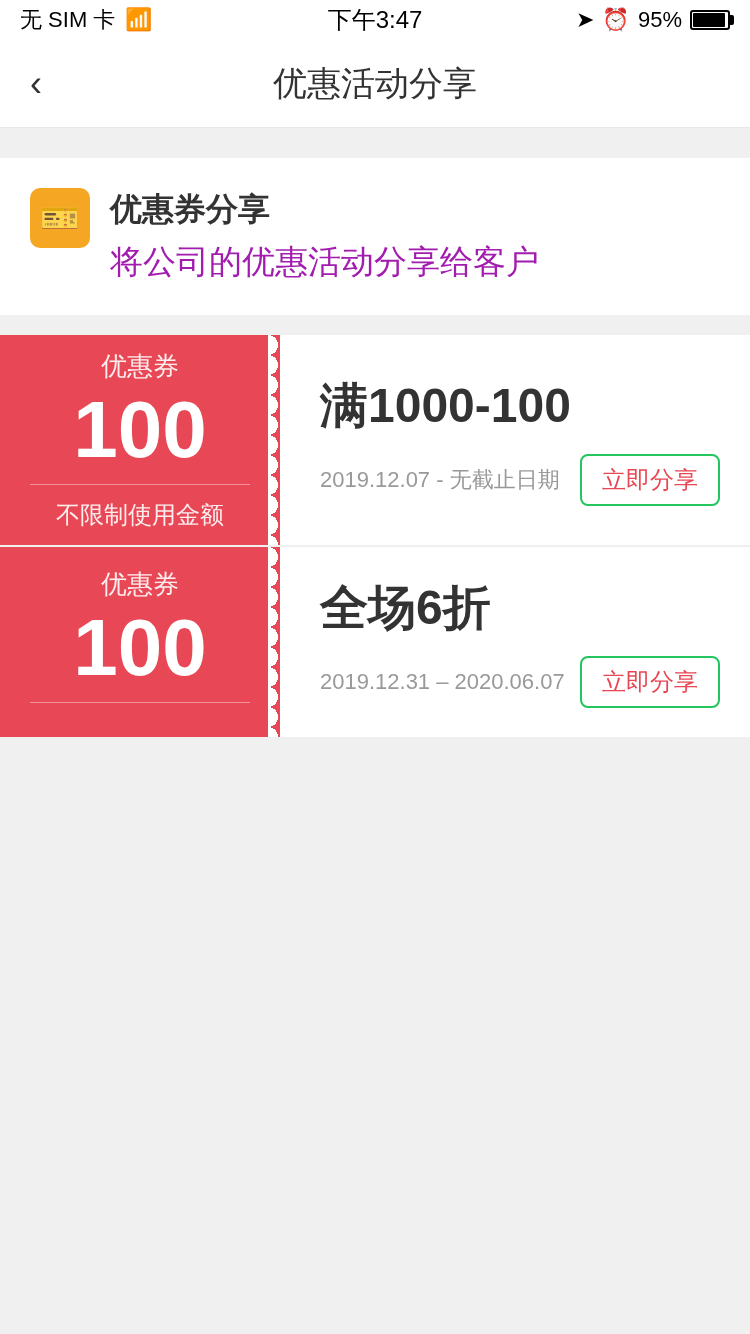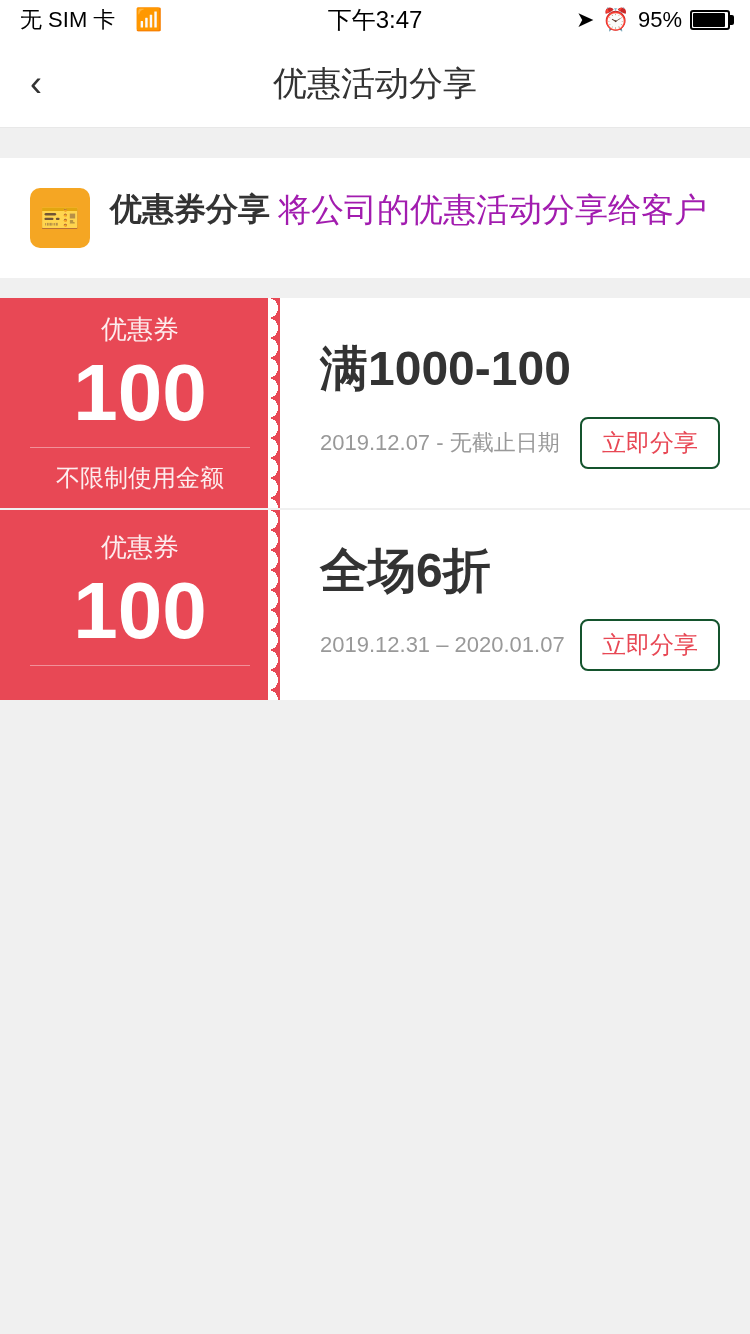--- a/index.html
+++ b/index.html
@@ -19,21 +19,21 @@
       background: #fff;
       display: flex;
       align-items: center;
       justify-content: space-between;
       padding: 0 20px;
       font-size: 24px;
     }
     .status-left {
       display: flex;
       align-items: center;
-      gap: 20px;
+      gap: 10px;
       font-size: 22px;
     }
     .status-center {
       font-size: 24px;
       font-weight: 500;
       position: absolute;
       left: 50%;
       transform: translateX(-50%);
     }
     .status-right {
@@ -116,20 +116,21 @@
       background: #f5a623;
       border-radius: 10px;
       display: flex;
       align-items: center;
       justify-content: center;
       font-size: 32px;
       flex-shrink: 0;
     }
     .section-text {
       display: flex;
+      flex-direction: column;
       gap: 8px;
     }
     .section-title {
       font-size: 32px;
       font-weight: 600;
       color: #333;
     }
     .section-desc {
       font-size: 33px;
       color: #a21caf;
@@ -220,21 +221,21 @@
       align-items: center;
       justify-content: space-between;
       gap: 10px;
     }
     .coupon-date {
       font-size: 22px;
       color: #999;
       flex-shrink: 0;
     }
     .share-btn {
-      border: 2px solid #14532d;
+      border: 2px solid #22c55e;
       border-radius: 8px;
       padding: 8px 20px;
       font-size: 24px;
       color: #e84855;
       background: transparent;
       cursor: pointer;
       white-space: nowrap;
       flex-shrink: 0;
     }
 
@@ -298,21 +299,21 @@
     </div>
       <div class="coupon-card">
       <div class="coupon-left">
         <span class="coupon-label">优惠券</span>
         <span class="coupon-amount">100</span>
         <div class="coupon-divider"></div>
       </div>
       <div class="coupon-right">
         <span class="coupon-name">全场6折</span>
         <div class="coupon-meta">
-          <span class="coupon-date">2019.12.31 – 2020.01.07</span>
+          <span class="coupon-date">2019.12.31 – 2020.06.07</span>
           <button class="share-btn">立即分享</button>
         </div>
       </div>
     </div>
     </div>
 
   <div class="bottom-area"></div>
 </div>
 
 </body></html>

